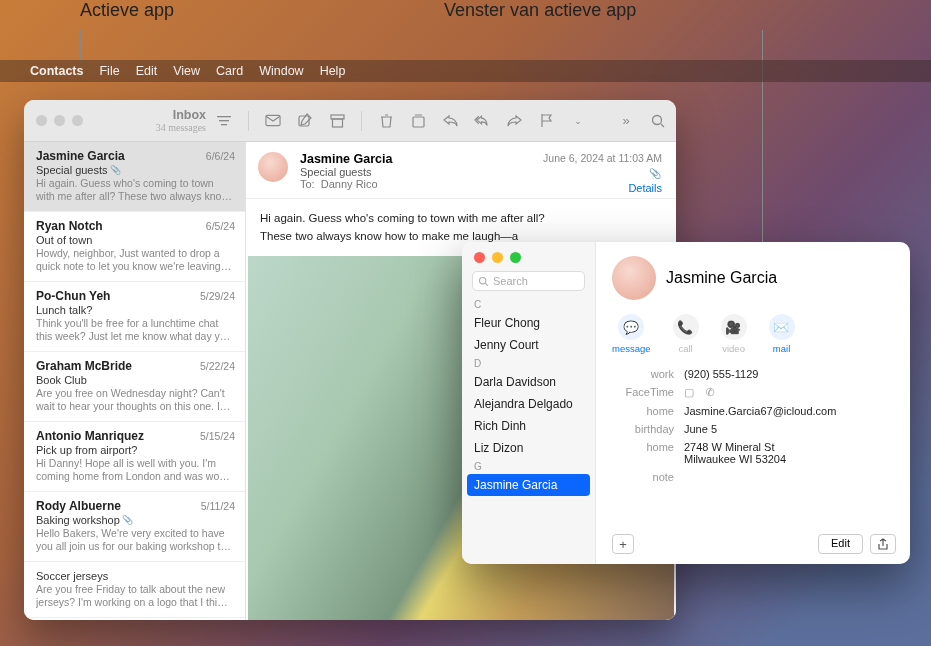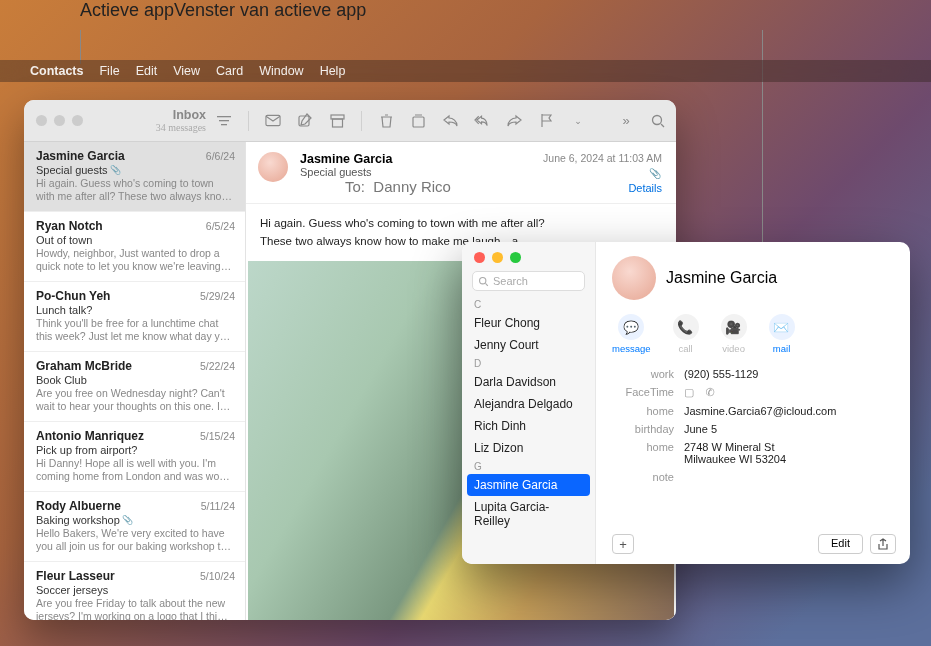--- a/index.html
+++ b/index.html
@@ -1,19 +1,19 @@
 <!DOCTYPE html>
 <html><head>
 <meta charset="utf-8">
 <style>
 * { margin: 0; padding: 0; box-sizing: border-box; font-family: -apple-system, "Helvetica Neue", Arial, sans-serif; }
 body { width: 931px; height: 646px; overflow: hidden; background: linear-gradient(135deg, #c97d3a, #a8643f 35%, #6e4a6d 65%, #5c6f9c 90%); position: relative; }
 
 
-.callouts { position: absolute; top: 0; left: 0; right: 0; height: 60px; display: flex; padding-left: 80px; font-size: 18px; color: #222; z-index: 100; pointer-events: none; }
+.callouts { position: absolute; top: 0; left: 0; right: 0; height: 60px; display: flex; gap: 270px; padding-left: 80px; font-size: 18px; color: #222; z-index: 100; pointer-events: none; }
 .callout-line { position: absolute; width: 1px; background: #888; }
 .line1 { left: 80px; top: 30px; height: 34px; }
 .line2 { left: 762px; top: 30px; height: 212px; }
 
 
 .menubar { position: absolute; top: 60px; left: 0; right: 0; height: 22px; background: rgba(50, 36, 32, 0.42); backdrop-filter: blur(20px); display: flex; align-items: center; padding: 0 14px; gap: 16px; color: #f3efec; font-size: 12.5px; font-weight: 500; }
 .apple-logo { font-size: 14px; }
 .menubar .active { font-weight: 700; }
 
 
@@ -38,21 +38,21 @@
 .msg-subject { font-size: 11px; color: #333; margin-top: 1px; display: flex; align-items: center; gap: 3px; }
 .clip { font-size: 9px; color: #888; }
 .msg-preview { font-size: 10.5px; color: #888; line-height: 1.25; margin-top: 1px; max-height: 26px; overflow: hidden; }
 
 .message-pane { flex: 1; background: #fff; display: flex; flex-direction: column; }
 .msg-header { padding: 10px 14px 8px 14px; border-bottom: 1px solid #eee; position: relative; }
 .avatar-sm { width: 30px; height: 30px; border-radius: 50%; background: radial-gradient(circle at 40% 35%, #f9d9d0, #e6a693); position: absolute; left: 12px; top: 10px; }
 .msg-header-text { margin-left: 40px; }
 .msg-h-sender { font-size: 12.5px; font-weight: 700; }
 .msg-h-subject { font-size: 11px; color: #555; }
-.msg-h-to { font-size: 15px; color: #777; margin-left: 45px; }
+.msg-h-to { font-size: 11px; color: #777; }
 .msg-h-date { position: absolute; right: 14px; top: 10px; font-size: 10.5px; color: #888; }
 .msg-h-details { position: absolute; right: 14px; top: 40px; font-size: 11px; color: #0070e0; }
 .msg-h-clip { position: absolute; right: 14px; top: 26px; font-size: 10px; color: #999; }
 .msg-content { padding: 10px 14px; font-size: 11.5px; color: #222; line-height: 1.6; }
 .msg-image { flex: 1; margin: 0 2px; background: linear-gradient(120deg, #bcd7c9 0%, #a8c8b0 30%, #7a9880 55%, #e6d670 60%, #c8a05a 75%, #8a6e5c 100%); position: relative; overflow: hidden; }
 
 
 .contacts-window { position: absolute; top: 242px; left: 462px; width: 448px; height: 322px; background: #fff; border-radius: 10px; box-shadow: 0 20px 50px rgba(0,0,0,0.45); overflow: hidden; display: flex; }
 .contacts-left { width: 134px; background: #f6f6f6; border-right: 1px solid #e7e7e7; display: flex; flex-direction: column; }
 .contacts-traffic { display: flex; gap: 7px; padding: 10px 12px 6px; }
@@ -246,24 +246,20 @@
             <span class="msg-sender">Rody Albuerne</span>
             <span class="msg-date">5/11/24</span>
           </div>
           <div class="msg-subject">
             <span>Baking workshop</span>
             <span class="clip">📎</span>
           </div>
           <div class="msg-preview">Hello Bakers, We're very excited to have you all join us for our baking workshop t…</div>
         </div>
         <div class="msg">
-          <div class="msg-top">
-            <span class="msg-sender">Fleur Lasseur</span>
-            <span class="msg-date">5/10/24</span>
-          </div>
           <div class="msg-subject">
             <span>Soccer jerseys</span>
           </div>
           <div class="msg-preview">Are you free Friday to talk about the new jerseys? I'm working on a logo that I thi…</div>
         </div>
       </div>
     <div class="message-pane">
       <div class="msg-header">
         <div class="avatar-sm"></div>
         <div class="msg-header-text">
@@ -302,21 +298,20 @@
         <div class="section-h">C</div>
         <div class="contact-item">Fleur Chong</div>
         <div class="contact-item">Jenny Court</div>
         <div class="section-h">D</div>
         <div class="contact-item">Darla Davidson</div>
         <div class="contact-item">Alejandra Delgado</div>
         <div class="contact-item">Rich Dinh</div>
         <div class="contact-item">Liz Dizon</div>
         <div class="section-h">G</div>
         <div class="contact-item selected">Jasmine Garcia</div>
-        <div class="contact-item">Lupita Garcia-Reilley</div>
       </div>
   </div>
   <div class="contacts-right">
     <div class="contact-header">
       <div class="avatar-lg"></div>
       <div class="contact-name">Jasmine Garcia</div>
     </div>
     <div class="action-row">
       <div class="action enabled">
           <div class="action-circle">

